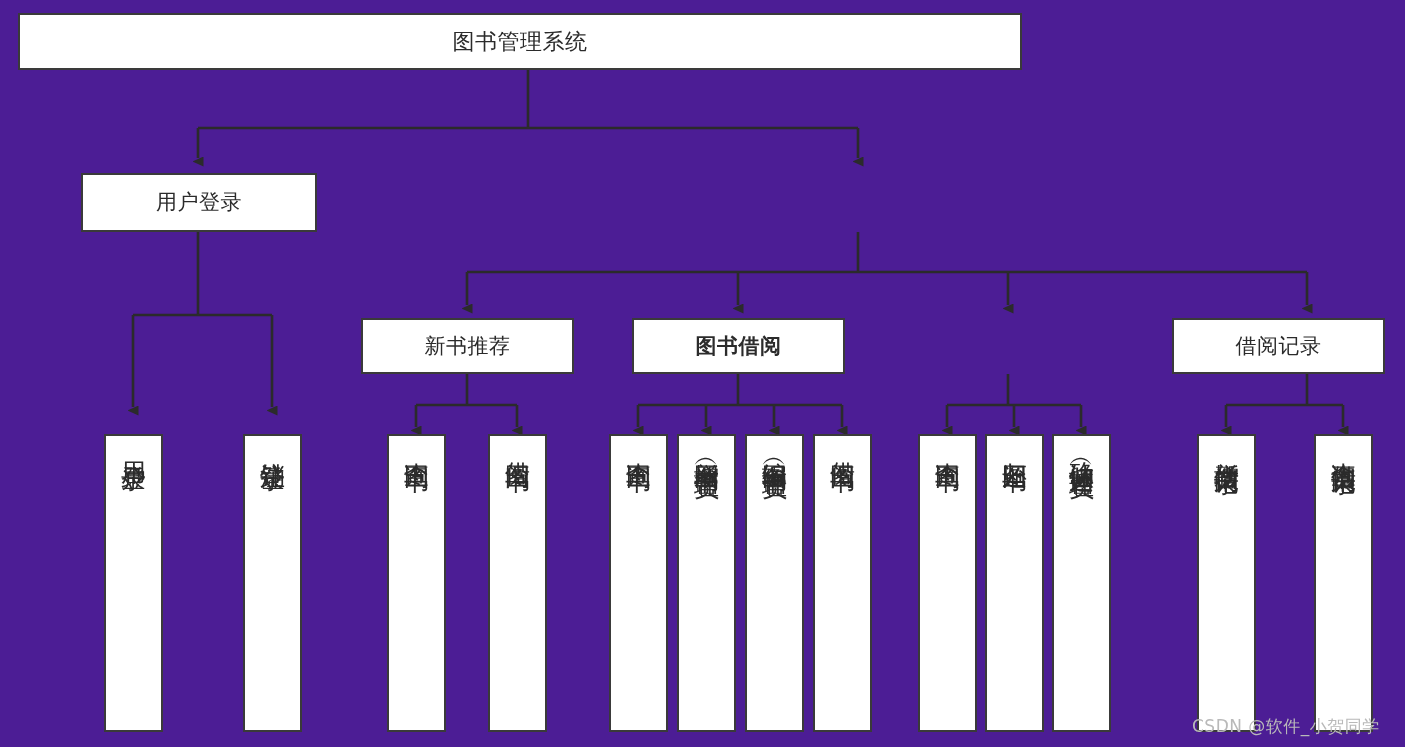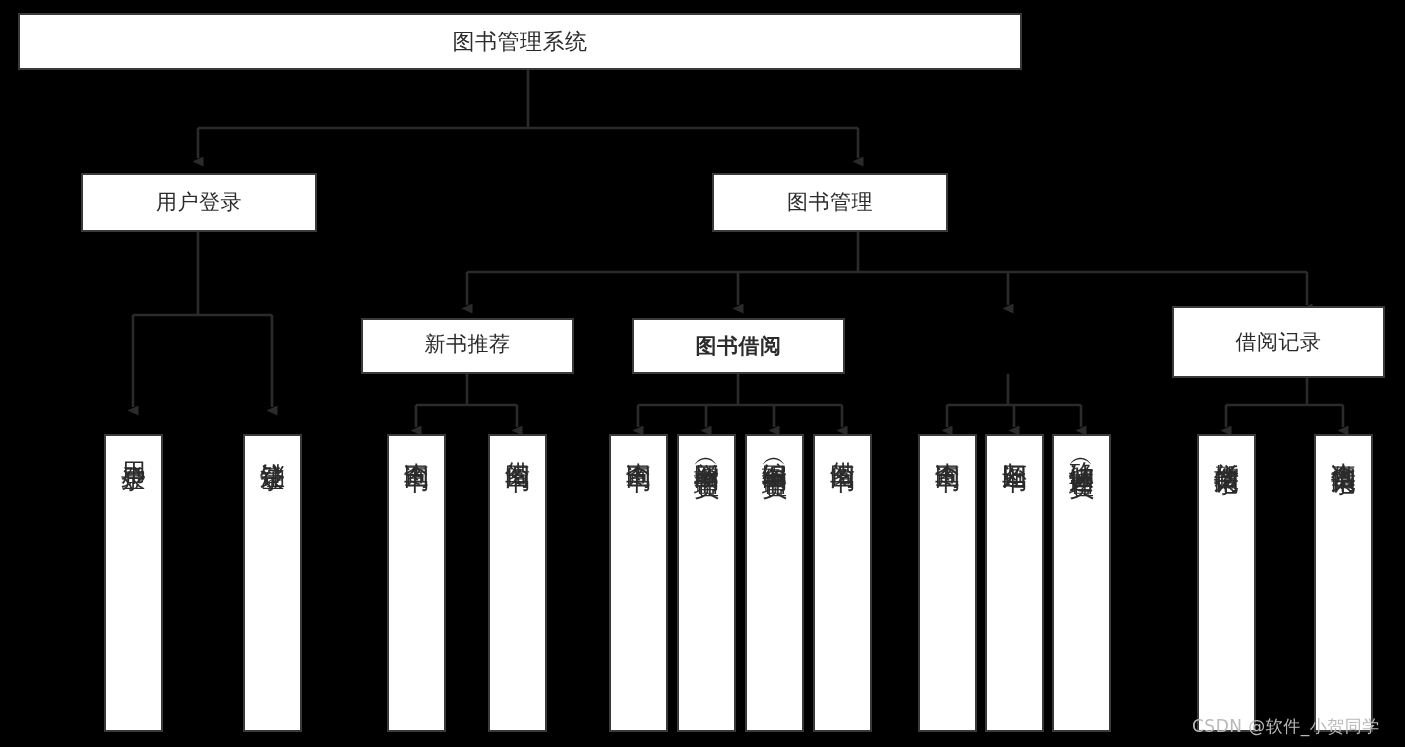--- a/index.html
+++ b/index.html
@@ -7,21 +7,21 @@
     padding: 0;
     background: #ffffff;
   }
   body {
     font-family: "DejaVu Sans", "Liberation Sans", sans-serif;
   }
   #canvas {
     position: relative;
     width: 1405px;
     height: 747px;
-    background: #000000;
+    background: #4c1d95;
     overflow: hidden;
   }
   svg#wires {
     position: absolute;
     left: 0;
     top: 0;
     width: 1405px;
     height: 747px;
     pointer-events: none;
   }
@@ -127,31 +127,28 @@
     </g>
   </svg>
 
   <div class="node horiz root" style="left:18px; top:13px; width:1004px; height:57px;">
     <span class="label">图书管理系统</span>
   </div>
 
   <div class="node horiz" style="left:81px; top:173px; width:236px; height:59px;">
     <span class="label">用户登录</span>
   </div>
-  <div class="node horiz" style="left:712px; top:173px; width:236px; height:59px;">
-    <span class="label">图书管理</span>
-  </div>
 
-  <div class="node horiz" style="left:361px; top:318px; width:213px; height:56px;font-family:Liberation Mono, monospace;">
+  <div class="node horiz" style="left:361px; top:318px; width:213px; height:56px;">
     <span class="label">新书推荐</span>
   </div>
   <div class="node horiz" style="left:632px; top:318px; width:213px; height:56px;font-weight:bold;">
     <span class="label">图书借阅</span>
   </div>
-  <div class="node horiz" style="left:1172px; top:306px; width:213px; height:72px;">
+  <div class="node horiz" style="left:1172px; top:318px; width:213px; height:56px;">
     <span class="label">借阅记录</span>
   </div>
 
   <div class="node vert" style="left:104px; top:434px; width:59px; height:298px;">
     <span class="label">用户登录</span>
   </div>
   <div class="node vert" style="left:243px; top:434px; width:59px; height:298px;">
     <span class="label">注销登录</span>
   </div>
 

